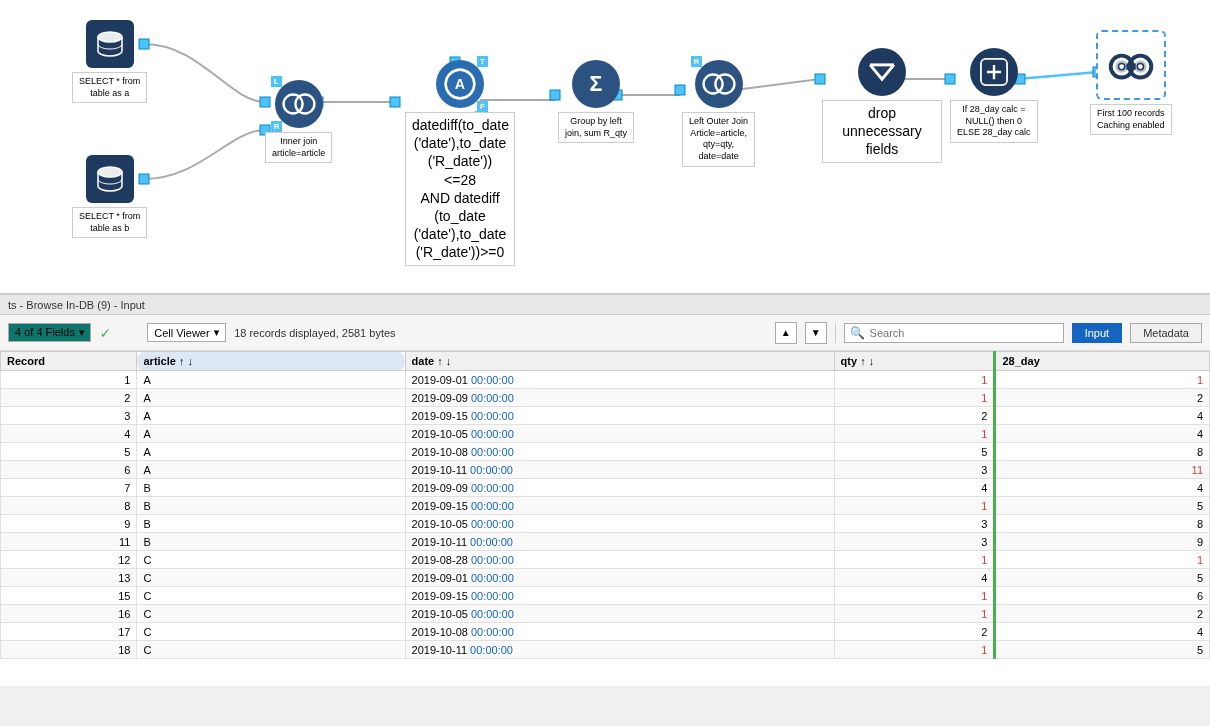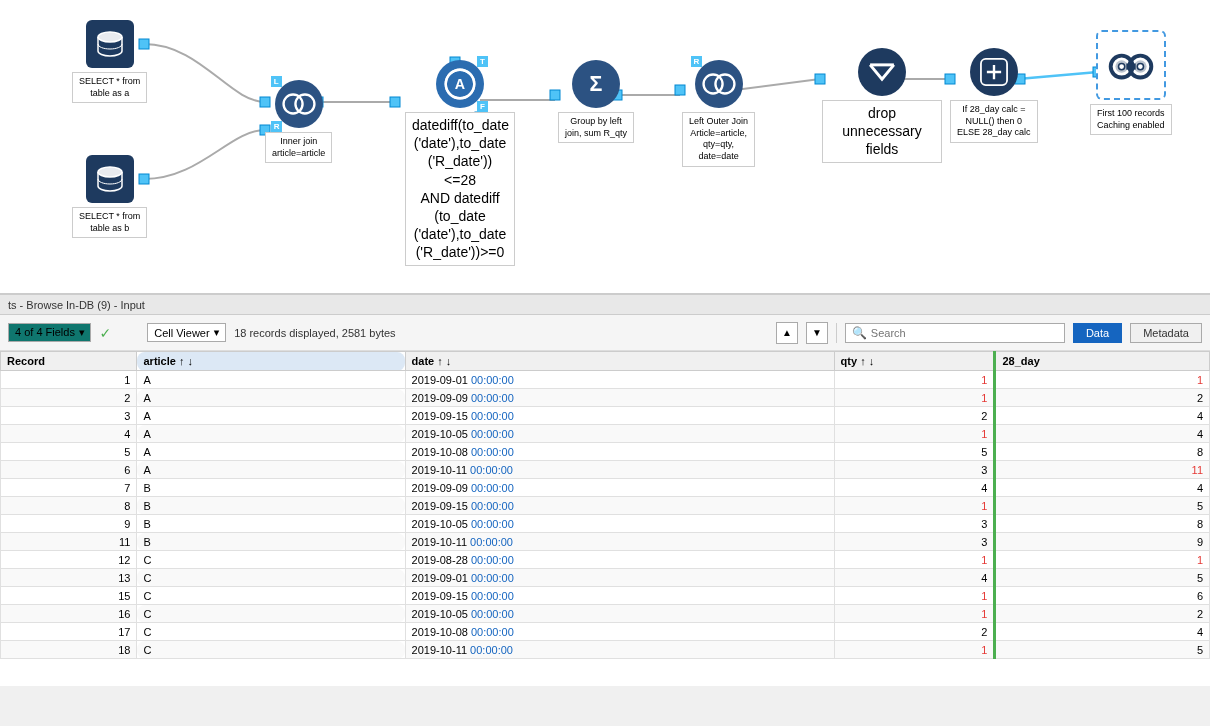--- a/index.html
+++ b/index.html
@@ -418,21 +418,21 @@
     <div class="sort-btn">▲</div>
     <div class="sort-btn">▼</div>
 
     <div class="divider-v"></div>
 
     <div class="search-box">
       <span style="color:#888;font-size:12px;">🔍</span>
       <input type="text" placeholder="Search" style="">
     </div>
 
-    <div class="tab-btn active">Data</div>
+    <div class="tab-btn active">Input</div>
     <div class="tab-btn inactive">Metadata</div>
   </div>
 
   <div id="table-container">
     <table id="data-table">
       <thead>
         <tr>
           <th class="col-record">Record</th>
           <th class="col-article sorted">article ↑ ↓</th>
           <th class="col-date">date ↑ ↓</th>

